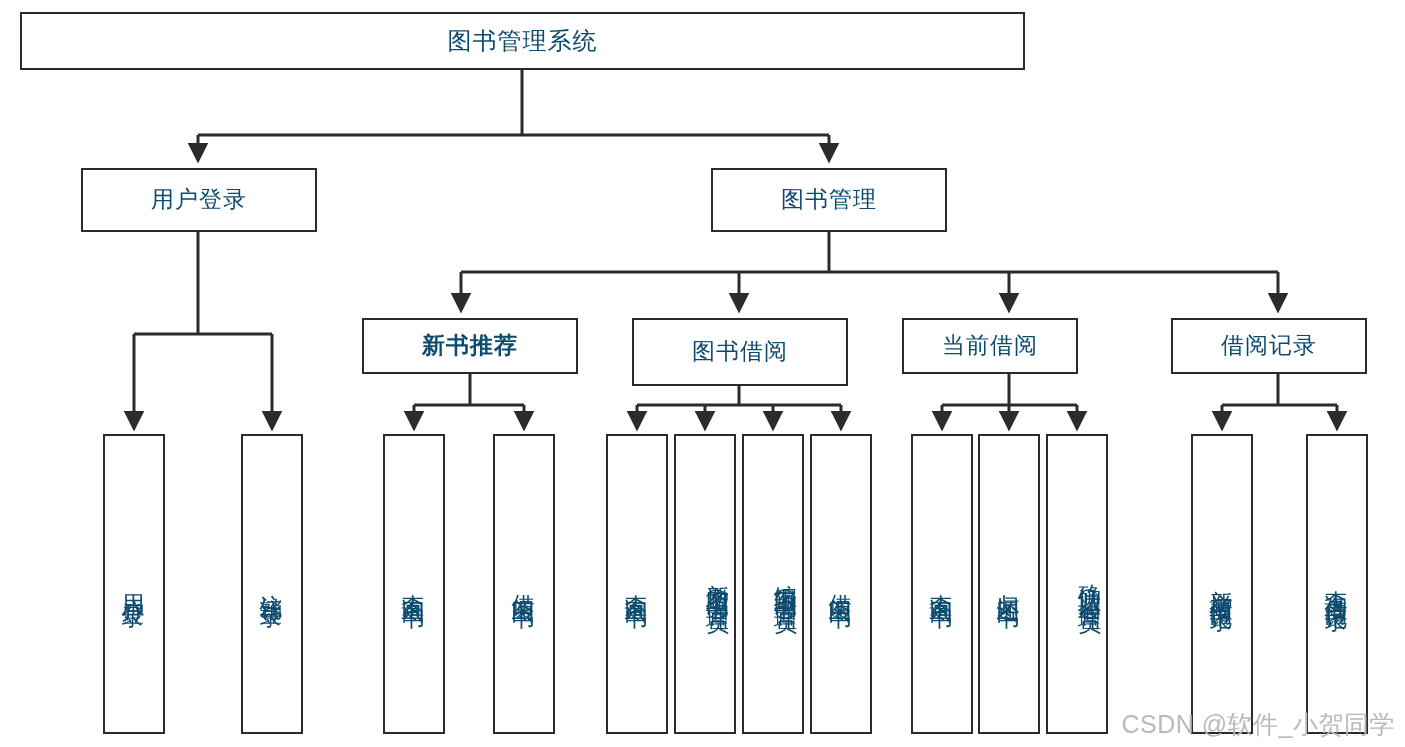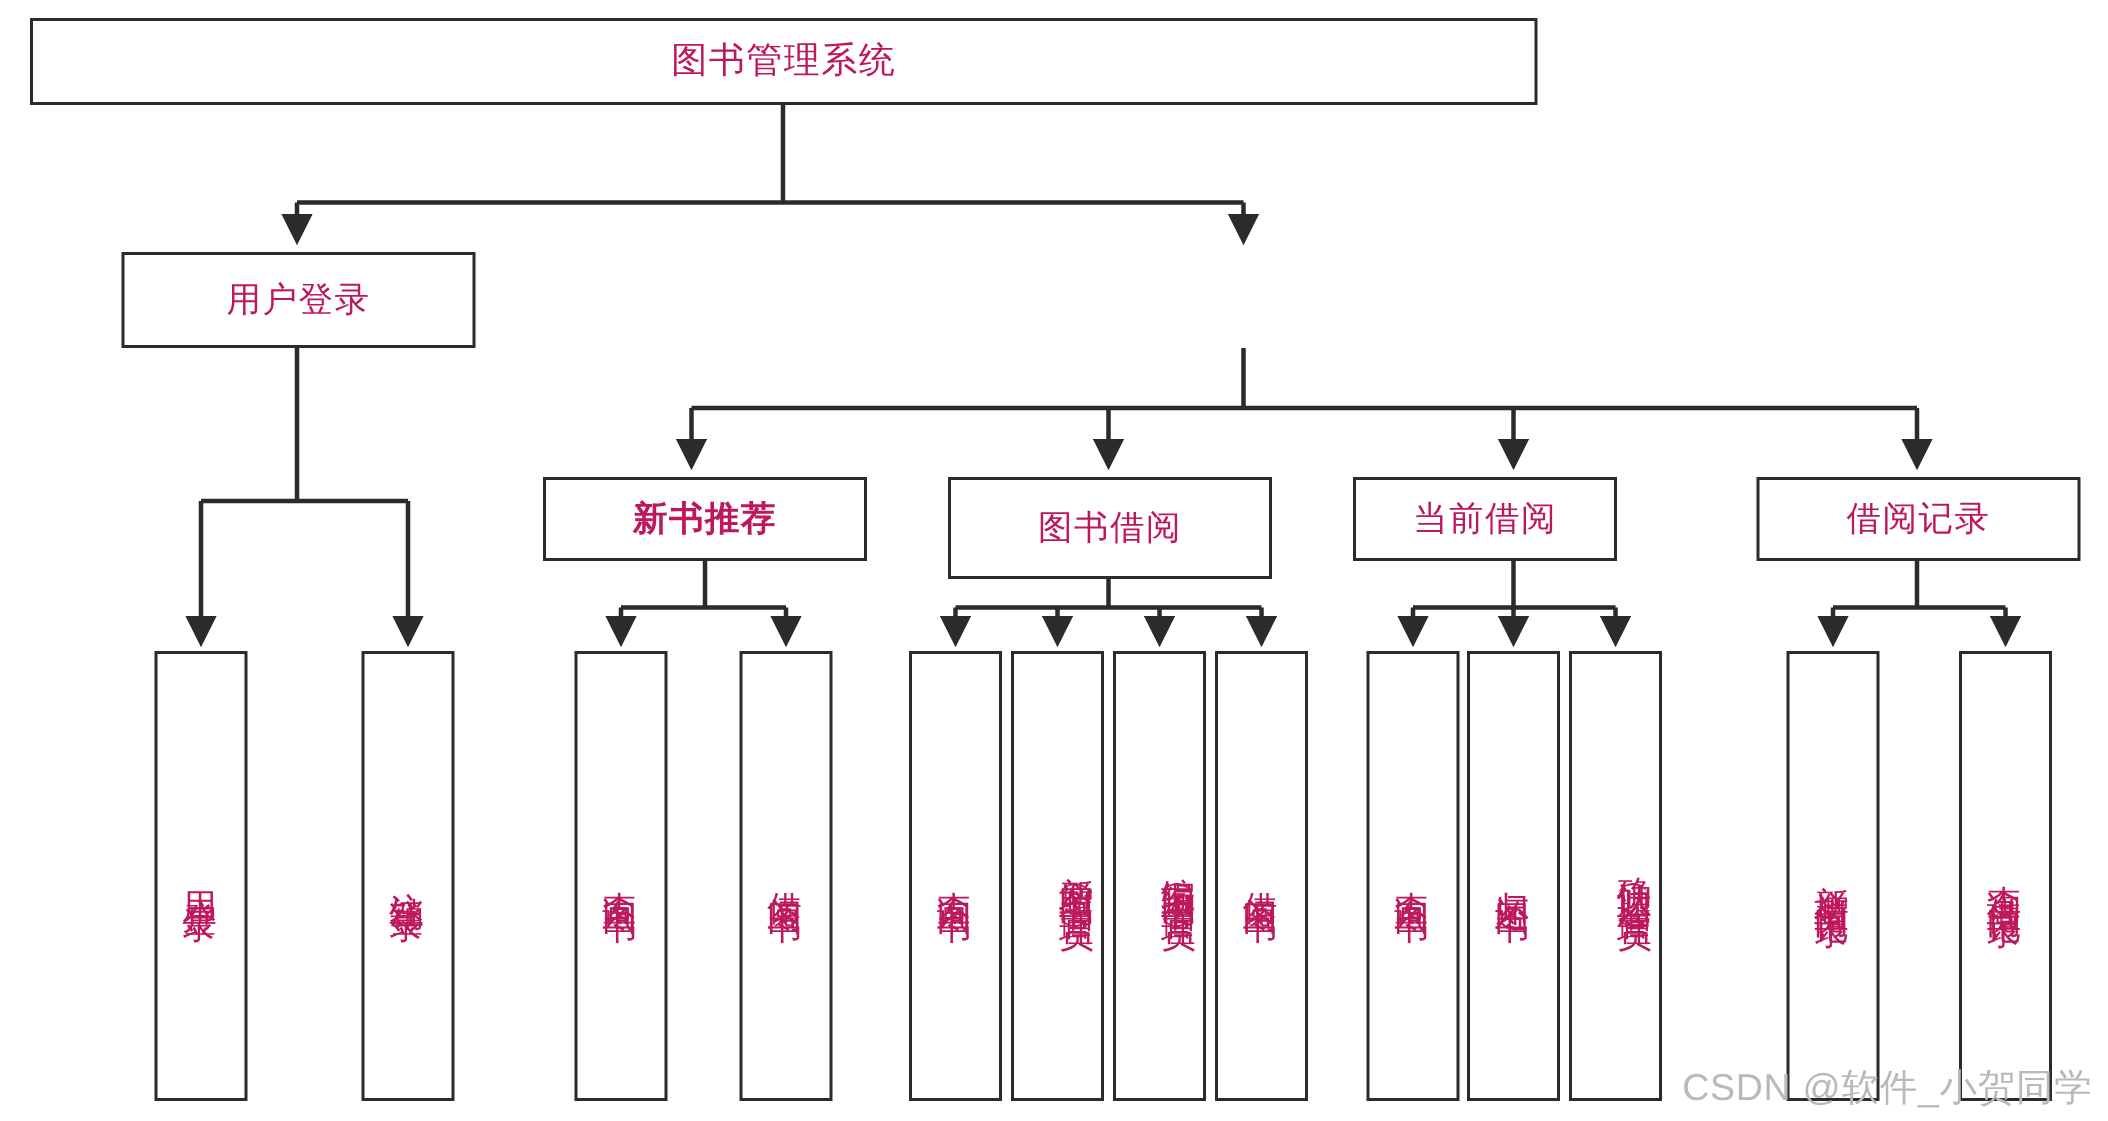--- a/index.html
+++ b/index.html
@@ -27,21 +27,21 @@
     pointer-events: none;
   }
   .node {
     position: absolute;
     box-sizing: border-box;
     background: #ffffff;
     border: 2.5px solid #2b2b2b;
     display: flex;
     align-items: center;
     justify-content: center;
-    color: #be185d;
+    color: #0c4a6e;
     z-index: 3;
   }
   .node.horiz {
     font-size: 23px;
     letter-spacing: 1px;
     line-height: 1.2;
   }
   .node.root {
     font-size: 24px;
   }
@@ -129,31 +129,34 @@
     </g>
   </svg>
 
   <div class="node horiz root" style="left:20px; top:12px; width:1005px; height:58px;">
     <span>图书管理系统</span>
   </div>
 
   <div class="node horiz" style="left:81px; top:168px; width:236px; height:64px;">
     <span>用户登录</span>
   </div>
+  <div class="node horiz" style="left:711px; top:168px; width:236px; height:64px;">
+    <span>图书管理</span>
+  </div>
 
   <div class="node horiz" style="left:362px; top:318px; width:216px; height:56px;font-weight:bold;">
     <span>新书推荐</span>
   </div>
   <div class="node horiz" style="left:632px; top:318px; width:216px; height:68px;">
     <span>图书借阅</span>
   </div>
   <div class="node horiz" style="left:902px; top:318px; width:176px; height:56px;">
     <span>当前借阅</span>
   </div>
-  <div class="node horiz" style="left:1171px; top:318px; width:216px; height:56px;font-family:Liberation Serif, serif;">
+  <div class="node horiz" style="left:1171px; top:318px; width:196px; height:56px;font-family:Liberation Serif, serif;">
     <span>借阅记录</span>
   </div>
 
   <div class="node vert align-center" style="left:103px; top:434px; width:62px; height:300px;">
     <span class="vtext">用户登录</span>
   </div>
   <div class="node vert align-center" style="left:241px; top:434px; width:62px; height:300px;">
     <span class="vtext">注销登录</span>
   </div>
 

